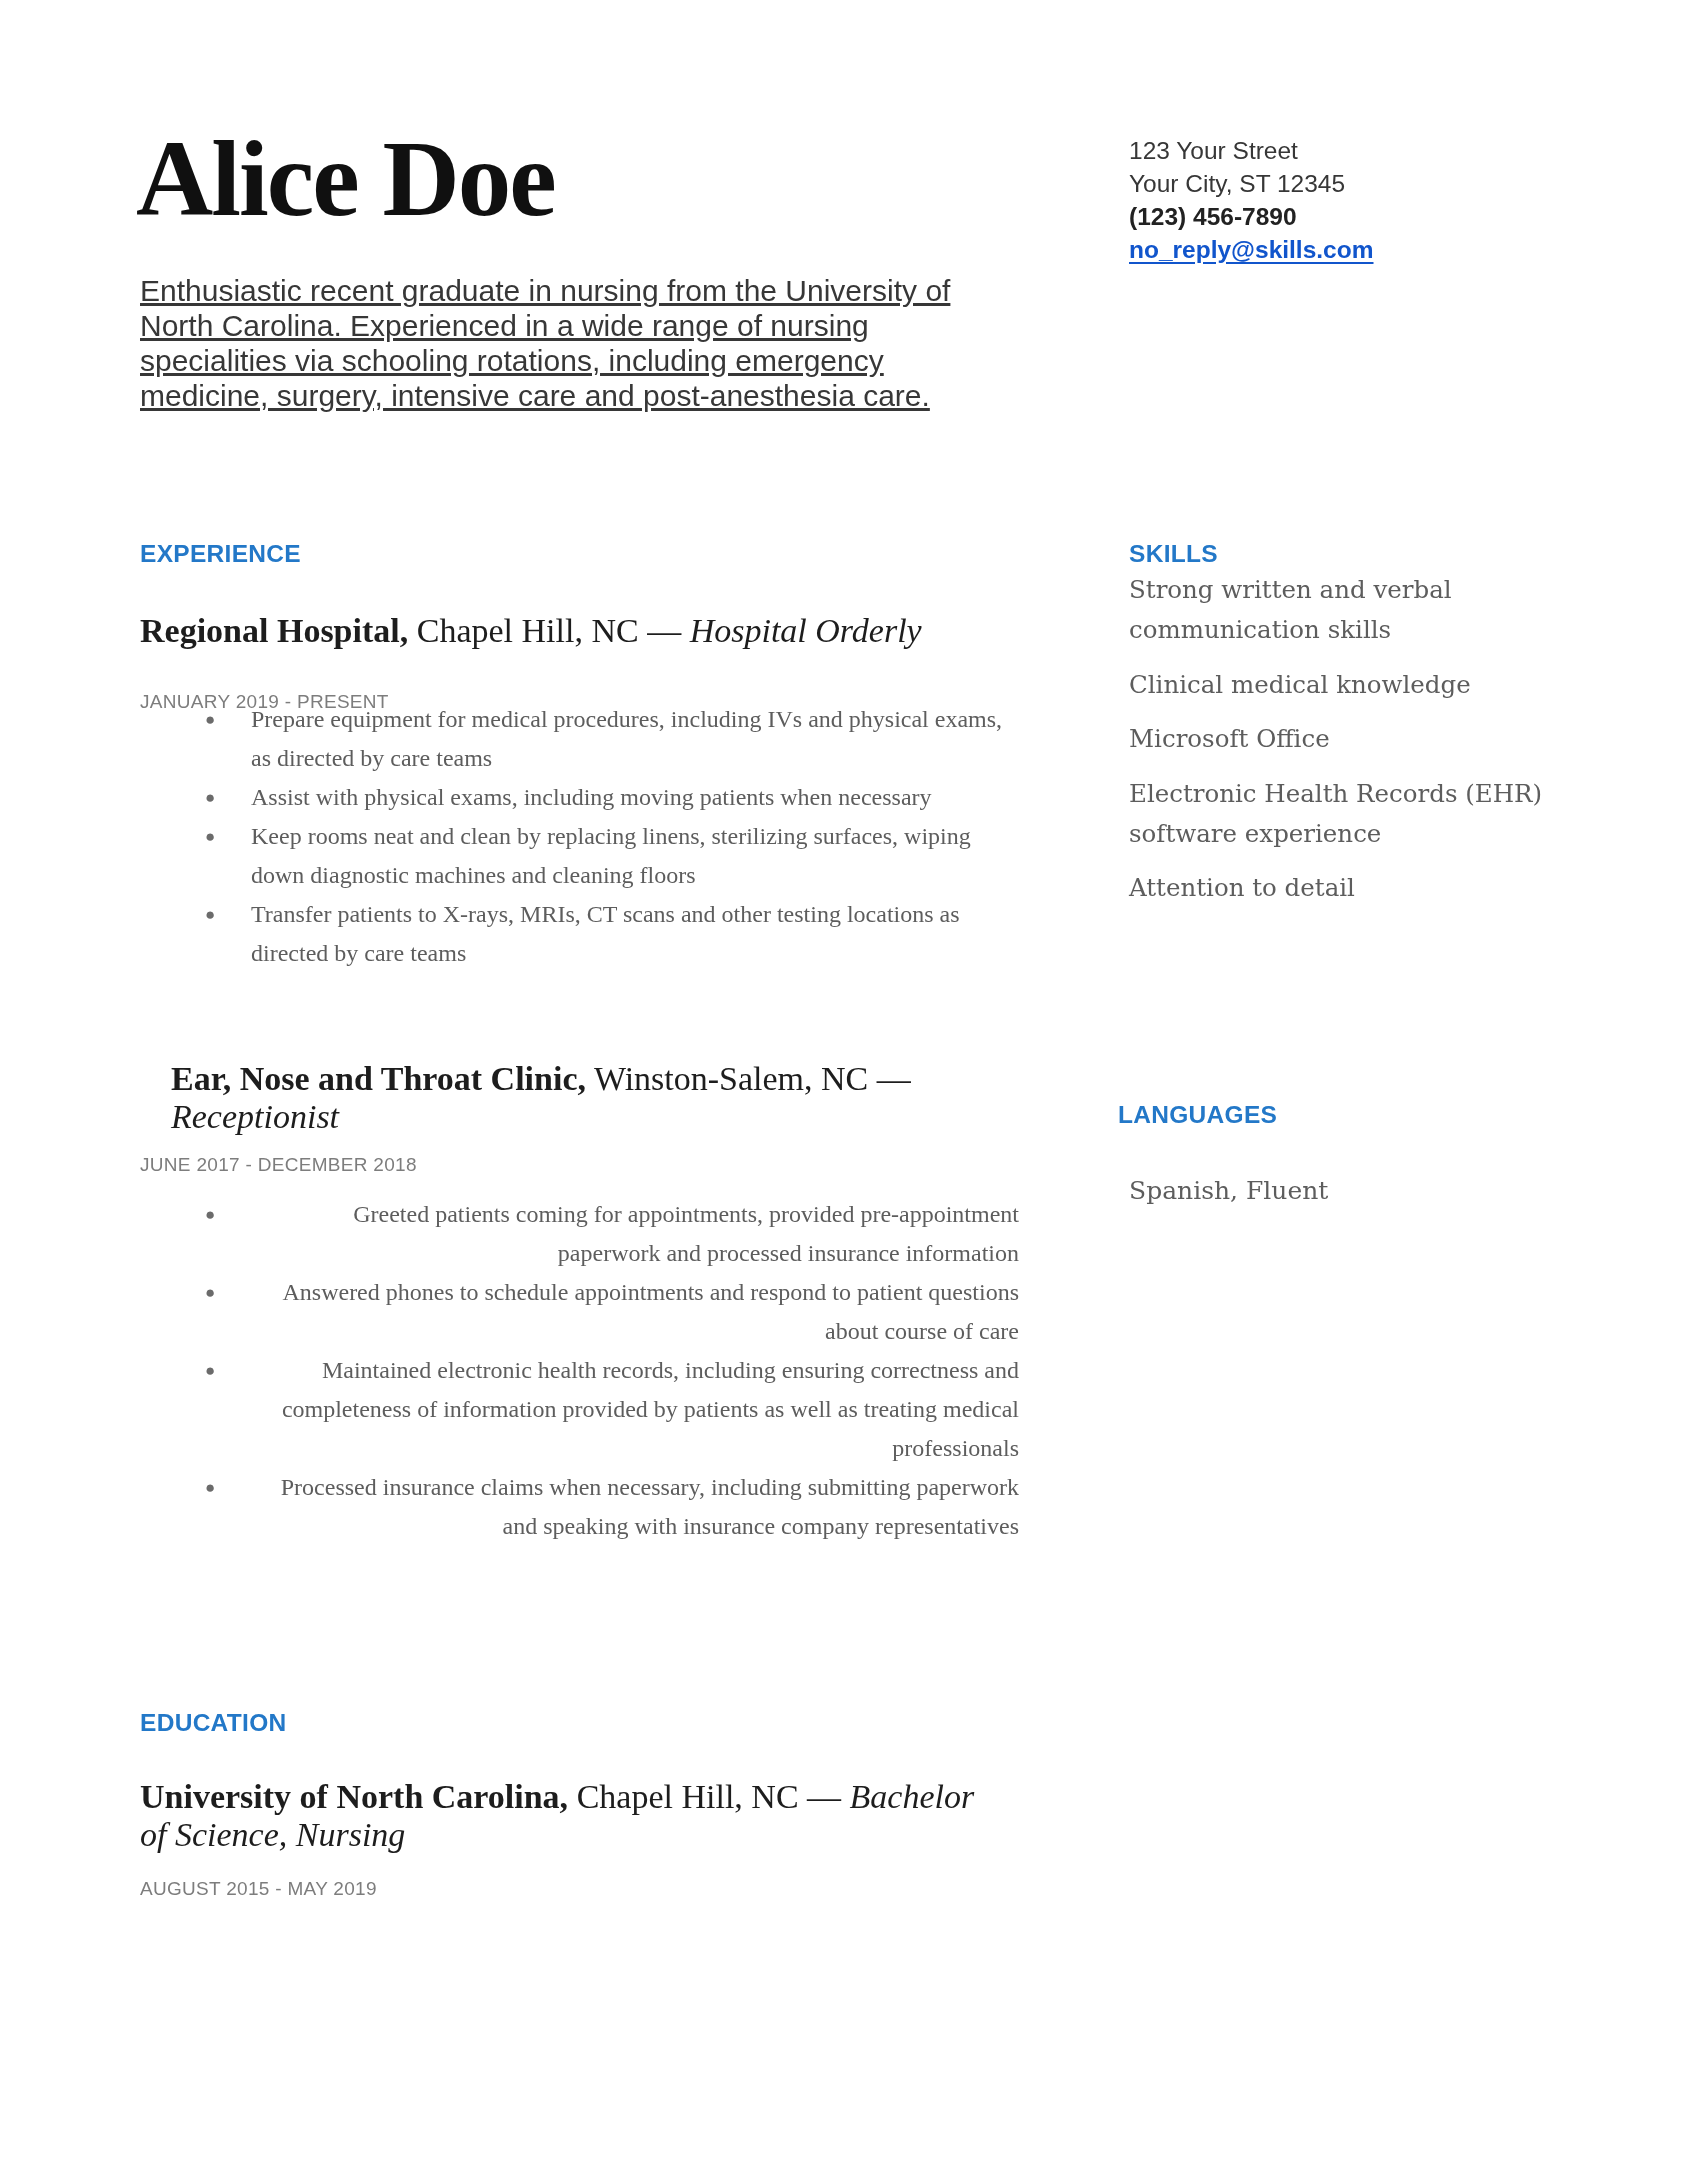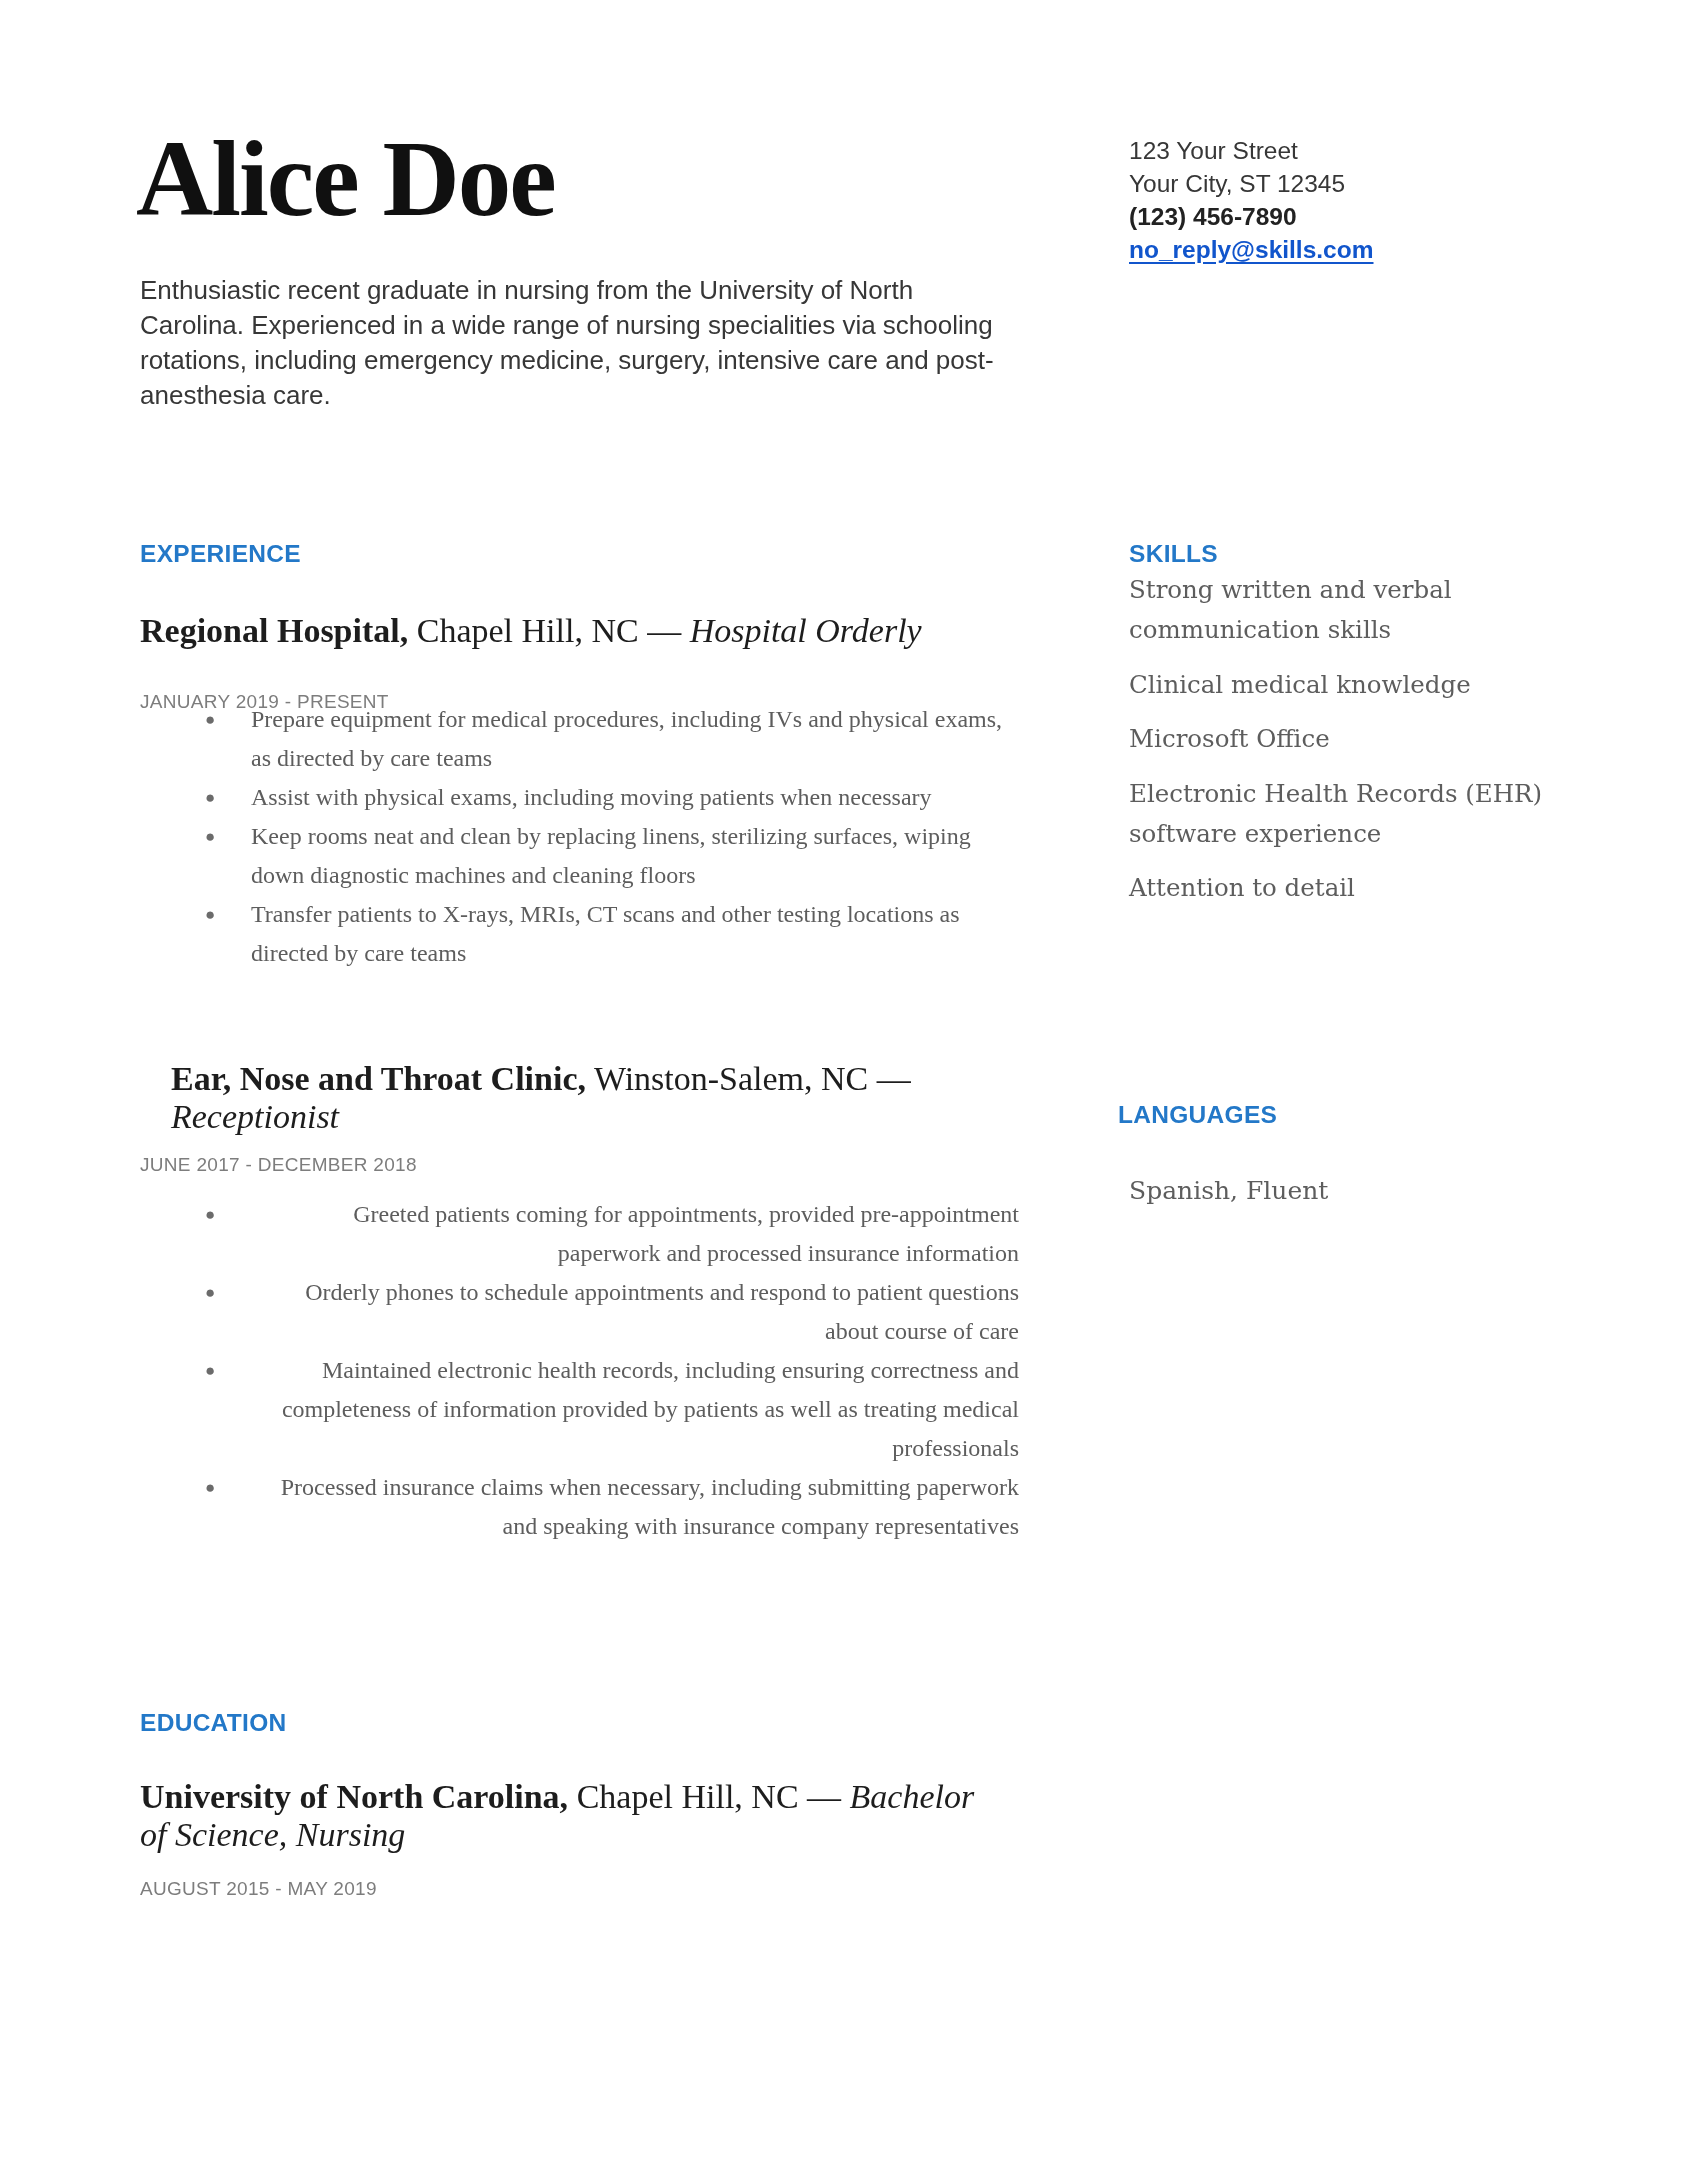--- a/index.html
+++ b/index.html
@@ -28,22 +28,23 @@
   }
   .contact .phone{font-weight:bold;color:#222222;}
   .contact .email a{
     font-weight:bold;
     color:#1155cc;
     text-decoration:underline;
     text-underline-offset:4px;
   }
   .summary{
     left:140px;top:273px;width:867px;
-    font-size:26px;line-height:35px;
+    font-size:30px;line-height:35px;
     color:#373737;
+    text-decoration:underline;
   }
 
   
   .sec-label{
     font-size:24.5px;line-height:29px;
     font-weight:bold;
     letter-spacing:0.3px;
     color:#2378c8;
   }
   #label-experience{left:140px;top:539px;}
@@ -142,21 +143,21 @@
     </ul>
 
   <div class="abs job-heading" id="job2-heading">
     <span class="co">Ear, Nose and Throat Clinic,</span>
     <span class="loc">Winston-Salem, NC —</span>
     <span class="role">Receptionist</span>
   </div>
   <div class="abs date" id="job2-date">JUNE 2017 - DECEMBER 2018</div>
   <ul class="abs bullets" id="job2-bullets">
       <li>Greeted patients coming for appointments, provided pre-appointment paperwork and processed insurance information</li>
-      <li>Orderly phones to schedule appointments and respond to patient questions about course of care</li>
+      <li>Answered phones to schedule appointments and respond to patient questions about course of care</li>
       <li>Maintained electronic health records, including ensuring correctness and completeness of information provided by patients as well as treating medical professionals</li>
       <li>Processed insurance claims when necessary, including submitting paperwork and speaking with insurance company representatives</li>
     </ul>
 
   <div class="abs sec-label" id="label-education">EDUCATION</div>
   <div class="abs job-heading" id="edu-heading">
     <span class="co">University of North Carolina,</span>
     <span class="loc">Chapel Hill, NC —</span>
     <span class="role">Bachelor of Science, Nursing</span>
   </div>

